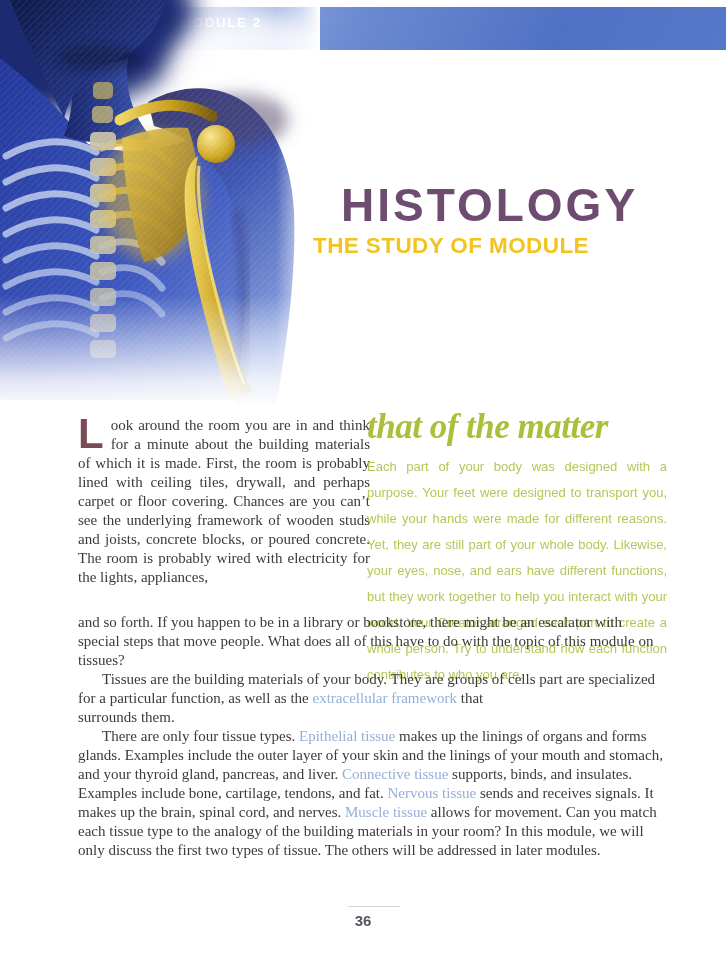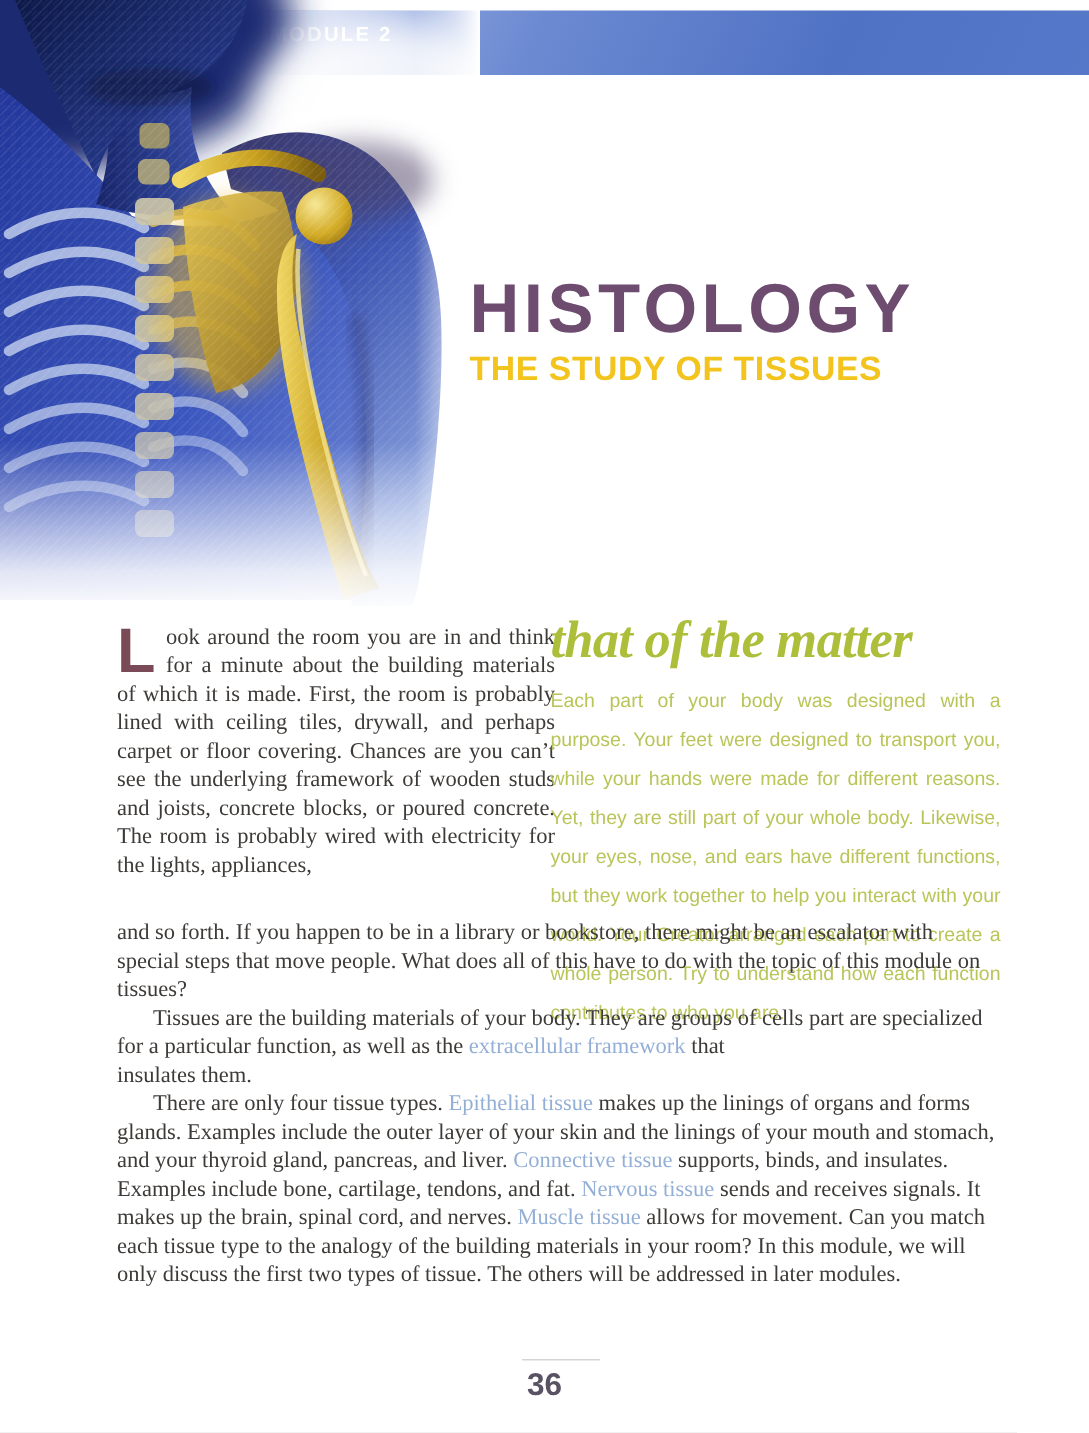--- a/index.html
+++ b/index.html
@@ -18,21 +18,21 @@
     position:absolute;left:180px;top:15px;
     font-family:"Liberation Sans",sans-serif;font-weight:bold;font-size:13.5px;
     letter-spacing:1.5px;color:#ffffff;
   }
   
   .hero{position:absolute;left:0;top:0;width:320px;height:410px;}
   
   .title-block{position:absolute;left:313px;top:182px;width:400px;}
   .title-main{
     font-family:"Liberation Sans",sans-serif;font-weight:bold;font-size:46px;
-    letter-spacing:3px;color:#6d4c70;line-height:1;
+    letter-spacing:3px;color:#6d4c70;line-height:1;margin-left:28px;
   }
   .title-sub{
     font-family:"Liberation Sans",sans-serif;font-size:22.5px;letter-spacing:0.4px;
     color:#f2c41d;margin-top:5px;font-weight:bold;
   }
   
   .intro-col{
     position:absolute;left:78px;top:416px;width:292px;
     font-size:15px;line-height:19px;color:#3d3a37;text-align:justify;
   }
@@ -55,21 +55,21 @@
     font-size:15px;line-height:19px;color:#3d3a37;
   }
   .flow p{margin:0;}
   .flow p.indent{text-indent:24px;}
   .italic{}
   .term{color:#94afd6;}
   
   .footer-rule{position:absolute;left:348px;top:906px;width:52px;height:1px;background:#d6d4d8;}
   .page-number{
     position:absolute;left:0;right:0;top:912px;text-align:center;
-    font-family:"Liberation Sans",sans-serif;font-weight:bold;font-size:21px;color:#595263;
+    font-family:"Liberation Sans",sans-serif;font-weight:bold;font-size:15px;color:#595263;
   }
 </style>
 </head>
 <body>
 
 <div class="page">
 
   <div class="module-bar"></div>
   <div class="module-label">MODULE 2</div>
 
@@ -193,34 +193,34 @@
     <path d="M199,166 C196,198 204,246 216,294 C224,326 234,358 244,384" stroke="#f4e187" stroke-width="3" fill="none" opacity="0.8"></path>
 
     <rect x="0" y="0" width="320" height="410" fill="url(#weave)" clip-path="url(#bodyClip)" opacity="0.55"></rect>
 
     <rect x="276" y="0" width="44" height="410" fill="url(#fadeRight)"></rect>
     <rect x="0" y="295" width="320" height="115" fill="url(#fadeBottom)"></rect>
   </svg>
 
   <div class="title-block">
     <div class="title-main">HISTOLOGY</div>
-    <div class="title-sub">THE STUDY OF TISSUES</div>
+    <div class="title-sub">THE STUDY OF MODULE</div>
   </div>
 
   <div class="intro-col">
     <span class="drop-cap">L</span><span><span>ook around the room you are in and think for a minute about the building materials of which it is made. First, the room is probably lined with ceiling tiles, drywall, and perhaps carpet or floor covering. Chances are you can’t see the underlying </span><span class="italic">framework</span><span> of wooden studs and joists, concrete blocks, or poured concrete. The room is probably </span><span class="italic">wired</span><span> with electricity for the lights, appliances,</span></span>
   </div>
 
   <div class="heart-box">
     <div class="heart-heading">that of the matter</div>
     <div class="heart-body">Each part of your body was designed with a purpose. Your feet were designed to transport you, while your hands were made for different reasons.  Yet, they are still part of your whole body. Likewise, your eyes, nose, and ears have different functions, but they work together to help you interact with your world. Your Creator arranged each part to create a whole person. Try to understand how each function contributes to who you are.</div>
   </div>
 
   <div class="flow">
     <p><span>and so forth. If you happen to be in a library or bookstore, there might be an escalator with special steps that </span><span class="italic">move</span><span> people. What does all of this have to do with the topic of this module on tissues?</span></p>
-    <p class="indent"><span>Tissues are the building materials of your body. They are groups of cells part are specialized for a particular function, as well as the </span><span class="term">extracellular framework</span><span> that</span><br><span>insulates them.</span></p>
+    <p class="indent"><span>Tissues are the building materials of your body. They are groups of cells part are specialized for a particular function, as well as the </span><span class="term">extracellular framework</span><span> that</span><br><span>surrounds them.</span></p>
     <p class="indent"><span>There are only four tissue types. </span><span class="term">Epithelial tissue</span><span> makes up the linings of organs and forms glands. Examples include the outer layer of your skin and the linings of your mouth and stomach, and your thyroid gland, pancreas, and liver. </span><span class="term">Connective tissue</span><span> supports, binds, and insulates. Examples include bone, cartilage, tendons, and fat. </span><span class="term">Nervous tissue</span><span> sends and receives signals. It makes up the brain, spinal cord, and nerves. </span><span class="term">Muscle tissue</span><span> allows for movement. Can you match each tissue type to the analogy of the building materials in your room? In this module, we will only discuss the first two types of tissue. The others will be addressed in later modules.</span></p>
   </div>
 
   <div class="footer-rule"></div>
   <div class="page-number">36</div>
 
 </div>
 
 </body></html>

